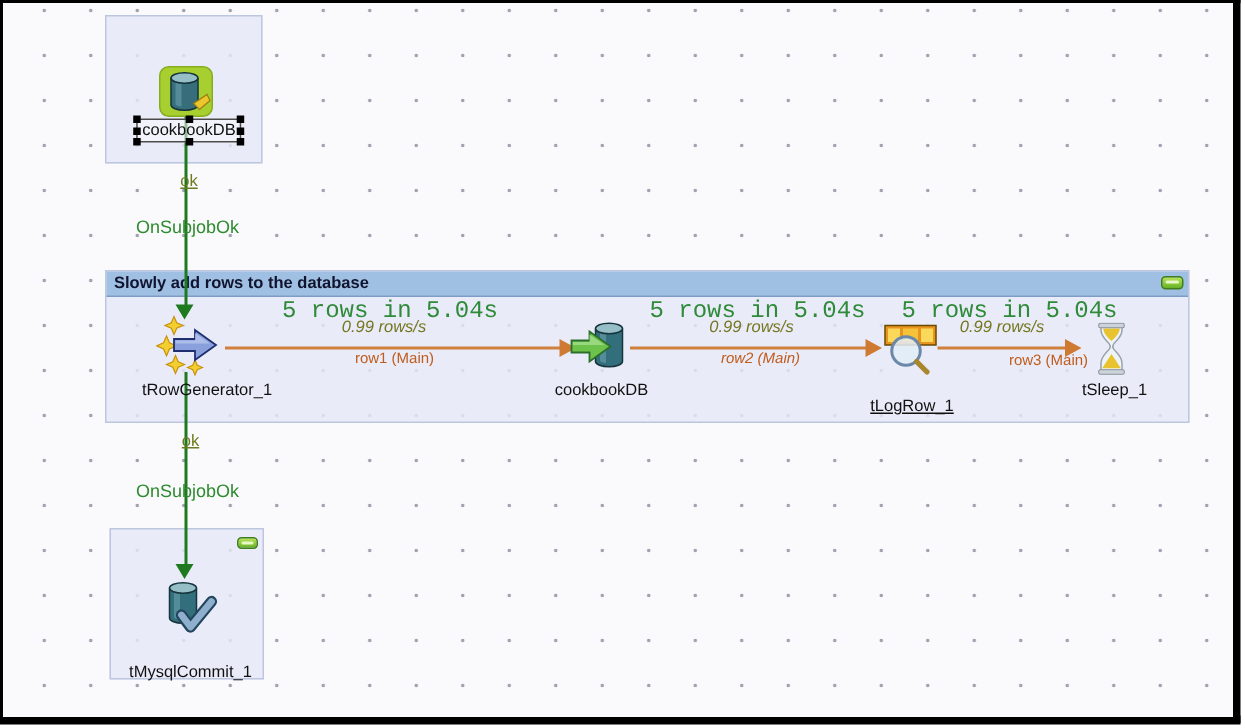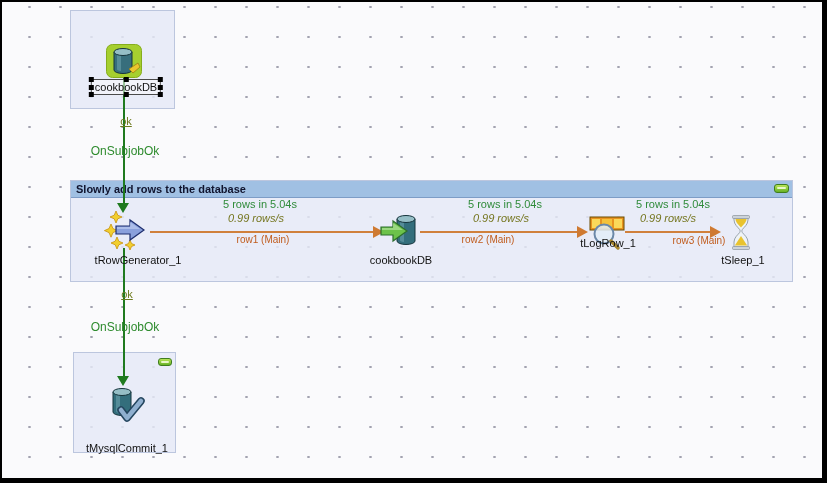--- a/index.html
+++ b/index.html
@@ -18,21 +18,21 @@
   .min-btn{position:absolute;width:15px;height:9px;border:1px solid #3f7d1d;border-radius:3px;
     background:linear-gradient(#b9e457,#66b226);box-sizing:border-box;}
   .min-btn::after{content:"";position:absolute;left:2px;top:2px;right:2px;height:2px;background:#e9f7c8;border-radius:1px;}
   .comp-label{position:absolute;transform:translateX(-50%);font-size:11px;color:#111;white-space:nowrap;}
   .flow-line{position:absolute;height:2px;background:#d0803c;}
   .flow-arrow{position:absolute;width:0;height:0;border-top:6px solid transparent;border-bottom:6px solid transparent;
     border-left:11px solid #cf7a32;}
   .trig-line{position:absolute;width:2px;background:#1f7a1f;}
   .trig-arrow{position:absolute;width:0;height:0;border-left:6px solid transparent;border-right:6px solid transparent;
     border-top:10px solid #1f7a1f;}
-  .stats{position:absolute;transform:translateX(-50%);font-size:11px;color:#2f8b3a;white-space:nowrap;}
+  .stats{position:absolute;transform:translateX(-50%);font-size:16px;color:#2f8b3a;white-space:nowrap;font-family:Liberation Mono, monospace;}
   .rate{position:absolute;transform:translateX(-50%);font-size:11px;font-style:italic;color:#75761f;white-space:nowrap;}
   .rowname{position:absolute;transform:translateX(-50%);font-size:10px;color:#c05c1d;white-space:nowrap;}
   .trig-ok{position:absolute;transform:translateX(-50%);font-size:11px;color:#6e7a1e;white-space:nowrap;text-decoration:underline;}
   .trig-type{position:absolute;transform:translateX(-50%);font-size:12px;color:#2e8b2e;white-space:nowrap;}
   .sel-label{position:absolute;transform:translateX(-50%);border:1px solid #4a4a4a;background:rgba(250,250,252,0.55);
     font-size:11px;color:#111;padding:1px 3px;white-space:nowrap;}
   .handle{position:absolute;width:5px;height:5px;background:#000;}
   .icon{position:absolute;}
 </style>
 </head>
@@ -96,21 +96,21 @@
     <div class="flow-arrow" style="left:575px;top:224px;"></div>
     <div class="flow-line" style="left:623px;top:229px;width:88px;"></div>
     <div class="flow-arrow" style="left:708px;top:224px;"></div>
 
     <div class="stats" style="left:258px;top:196px;">5 rows in 5.04s</div>
     <div class="rate" style="left:254px;top:210px;">0.99 rows/s</div>
     <div class="rowname" style="left:261px;top:232px;">row1 (Main)</div>
 
     <div class="stats" style="left:503px;top:196px;">5 rows in 5.04s</div>
     <div class="rate" style="left:499px;top:210px;">0.99 rows/s</div>
-    <div class="rowname" style="left:486px;top:232px;">row2 (Main)</div>
+    <div class="rowname" style="left:505px;top:232px;font-style:italic;">row2 (Main)</div>
 
     <div class="stats" style="left:671px;top:196px;">5 rows in 5.04s</div>
     <div class="rate" style="left:666px;top:210px;">0.99 rows/s</div>
     <div class="rowname" style="left:697px;top:233px;">row3 (Main)</div>
 
     <svg class="icon" style="left:102px;top:208px;" width="48" height="42" viewBox="0 0 48 42">
       <g fill="#f2cf2e" stroke="#c8920e" stroke-width="0.8">
         <path d="M12,1 l1.8,4.2 L18,7 l-4.2,1.8 L12,13 l-1.8,-4.2 L6,7 l4.2,-1.8 Z"></path>
         <path d="M7,14 l2,4.6 L13.6,20.6 l-4.6,2 L7,27.2 l-2,-4.6 L0.4,20.6 l4.6,-2 Z"></path>
         <path d="M13,27 l1.8,4.2 L19,33 l-4.2,1.8 L13,39 l-1.8,-4.2 L7,33 l4.2,-1.8 Z"></path>
@@ -131,21 +131,21 @@
     <div class="comp-label" style="left:399px;top:252px;">cookbookDB</div>
 
     <svg class="icon" style="left:587px;top:214px;" width="37" height="35" viewBox="0 0 37 35">
       <rect x="1" y="1" width="34" height="13" fill="#e89420" stroke="#6b4a00" stroke-width="1"></rect>
       <rect x="3" y="3" width="8" height="9" fill="#fad95a"></rect>
       <rect x="13" y="3" width="10" height="9" fill="#f5c23a"></rect>
       <rect x="25" y="3" width="8" height="9" fill="#fad95a"></rect>
       <circle cx="15" cy="18" r="9.5" fill="#e2edf8" fill-opacity="0.85" stroke="#6b88a8" stroke-width="2"></circle>
       <line x1="22" y1="25" x2="29" y2="32" stroke="#a8862e" stroke-width="3.5" stroke-linecap="round"></line>
     </svg>
-    <div class="comp-label" style="left:606px;top:235px;">tLogRow_1</div>
+    <div class="comp-label" style="left:606px;top:263px;text-decoration:underline;">tLogRow_1</div>
 
     <svg class="icon" style="left:729px;top:213px;" width="20" height="35" viewBox="0 0 20 35">
       <path d="M3,3 h14 v2 c0,4.5 -4.2,7.5 -5.6,9.4 c-0.7,1 -0.7,2.2 0,3.2 c1.4,1.9 5.6,4.9 5.6,9.4 v5 h-14 v-5 c0,-4.5 4.2,-7.5 5.6,-9.4 c0.7,-1 0.7,-2.2 0,-3.2 C7.2,12.5 3,9.5 3,5 Z" fill="#eef3f7" stroke="#98a2ac" stroke-width="1"></path>
       <path d="M4.5,4 h11 c0,3.2 -3.2,6.2 -5.5,8.4 c-2.3,-2.2 -5.5,-5.2 -5.5,-8.4 Z" fill="#e9c32e"></path>
       <path d="M10,21 l6.2,9.5 h-12.4 Z" fill="#e9c32e"></path>
       <rect x="1.5" y="0.5" width="17" height="3" rx="1" fill="#cdd3da" stroke="#8a929c" stroke-width="0.7"></rect>
       <rect x="1.5" y="31.5" width="17" height="3" rx="1" fill="#cdd3da" stroke="#8a929c" stroke-width="0.7"></rect>
     </svg>
     <div class="comp-label" style="left:741px;top:252px;">tSleep_1</div>
 

